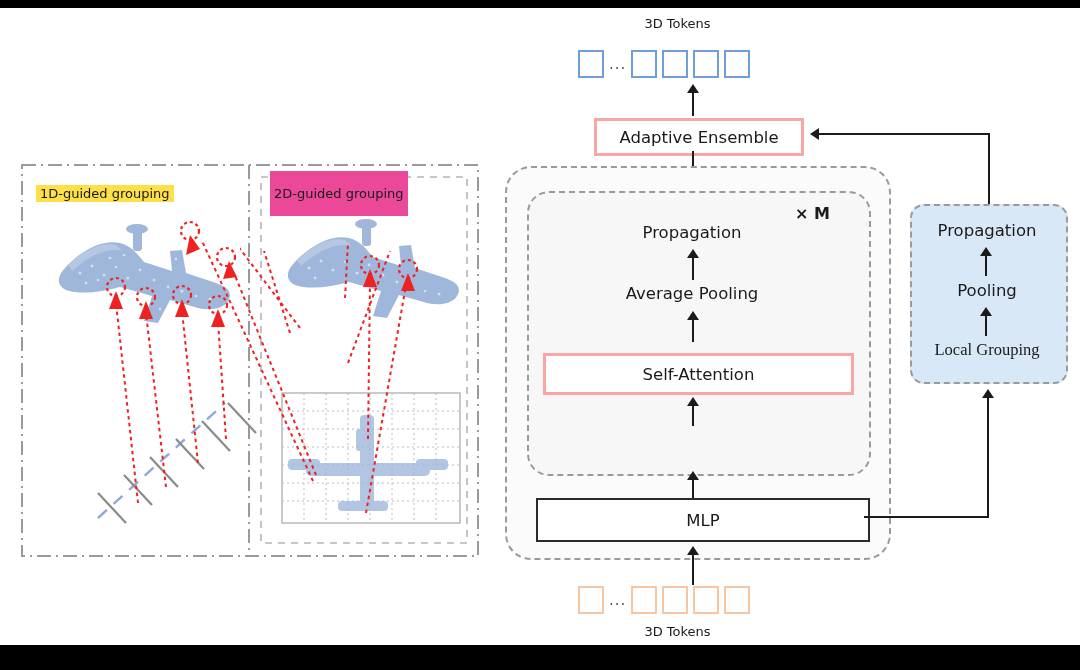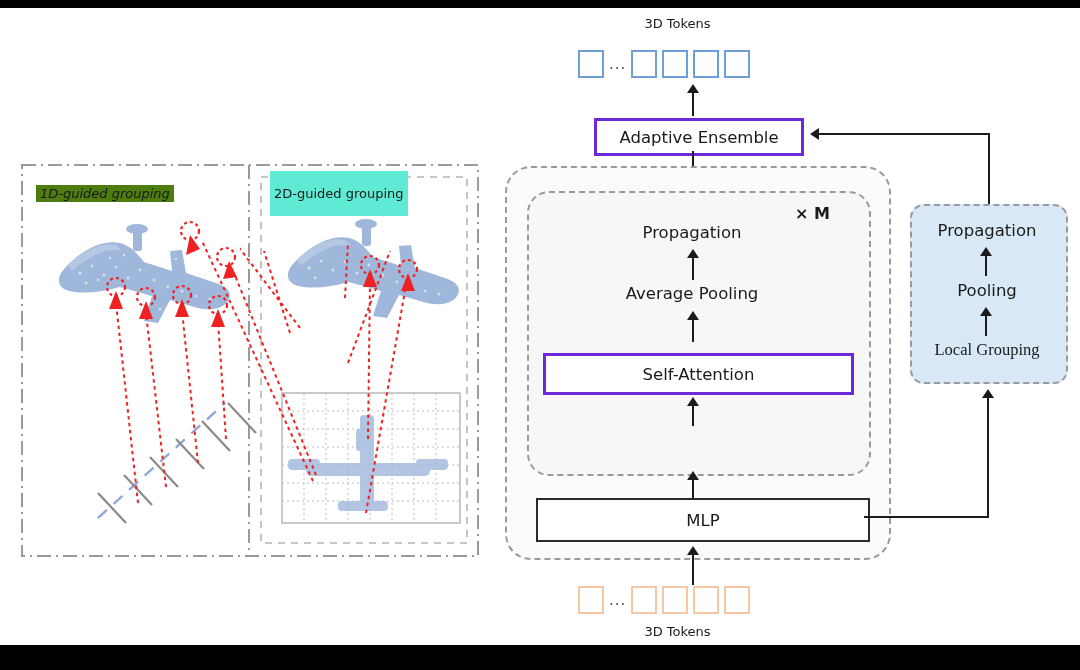--- a/index.html
+++ b/index.html
@@ -34,21 +34,21 @@
     border:2px dashed #9a9a9a;border-radius:22px;background:#f7f7f7;
   }
   .blue-panel{
     border:2px dashed #9a9a9a;border-radius:14px;background:#d8e8f6;
   }
 
   
   .box{
     background:#fff;display:flex;align-items:center;justify-content:center;
   }
-  .box-orange{border:3px solid #6d28d9;}
+  .box-orange{border:3px solid #fca5a5;}
   .box-black{border:2.5px solid #2b2b2b;text-align:center;}
 
   
   .token{
     width:26px;height:28px;background:#fff;box-sizing:border-box;
   }
   .token-blue{border:2.2px solid #6f9fdb;}
   .token-orange{border:2.2px solid #f7c6a3;}
   .dots{font-size:15px;color:#555;letter-spacing:1px;line-height:28px;}
 
@@ -58,22 +58,22 @@
   .ahead-up{
     position:absolute;width:0;height:0;
     border-left:6px solid transparent;border-right:6px solid transparent;
     border-bottom:9px solid #1b1b1b;
   }
   .ahead-left{
     position:absolute;width:0;height:0;
     border-top:6px solid transparent;border-bottom:6px solid transparent;
     border-right:9px solid #1b1b1b;
   }
-  .hl{background:#4d7c0f;padding:1px 4px;font-style:italic;}
-  .hl-orange{background:#5eead4;padding:15px 4px;text-align:right;}
+  .hl{background:#fde047;padding:1px 4px;}
+  .hl-orange{background:#ec4899;padding:15px 4px;text-align:right;}
   svg{display:block;}
 </style>
 </head>
 <body>
 
 <div id="root">
   <div class="bar top"></div>
   <div class="bar bottom"></div>
 
   <div id="canvas">

